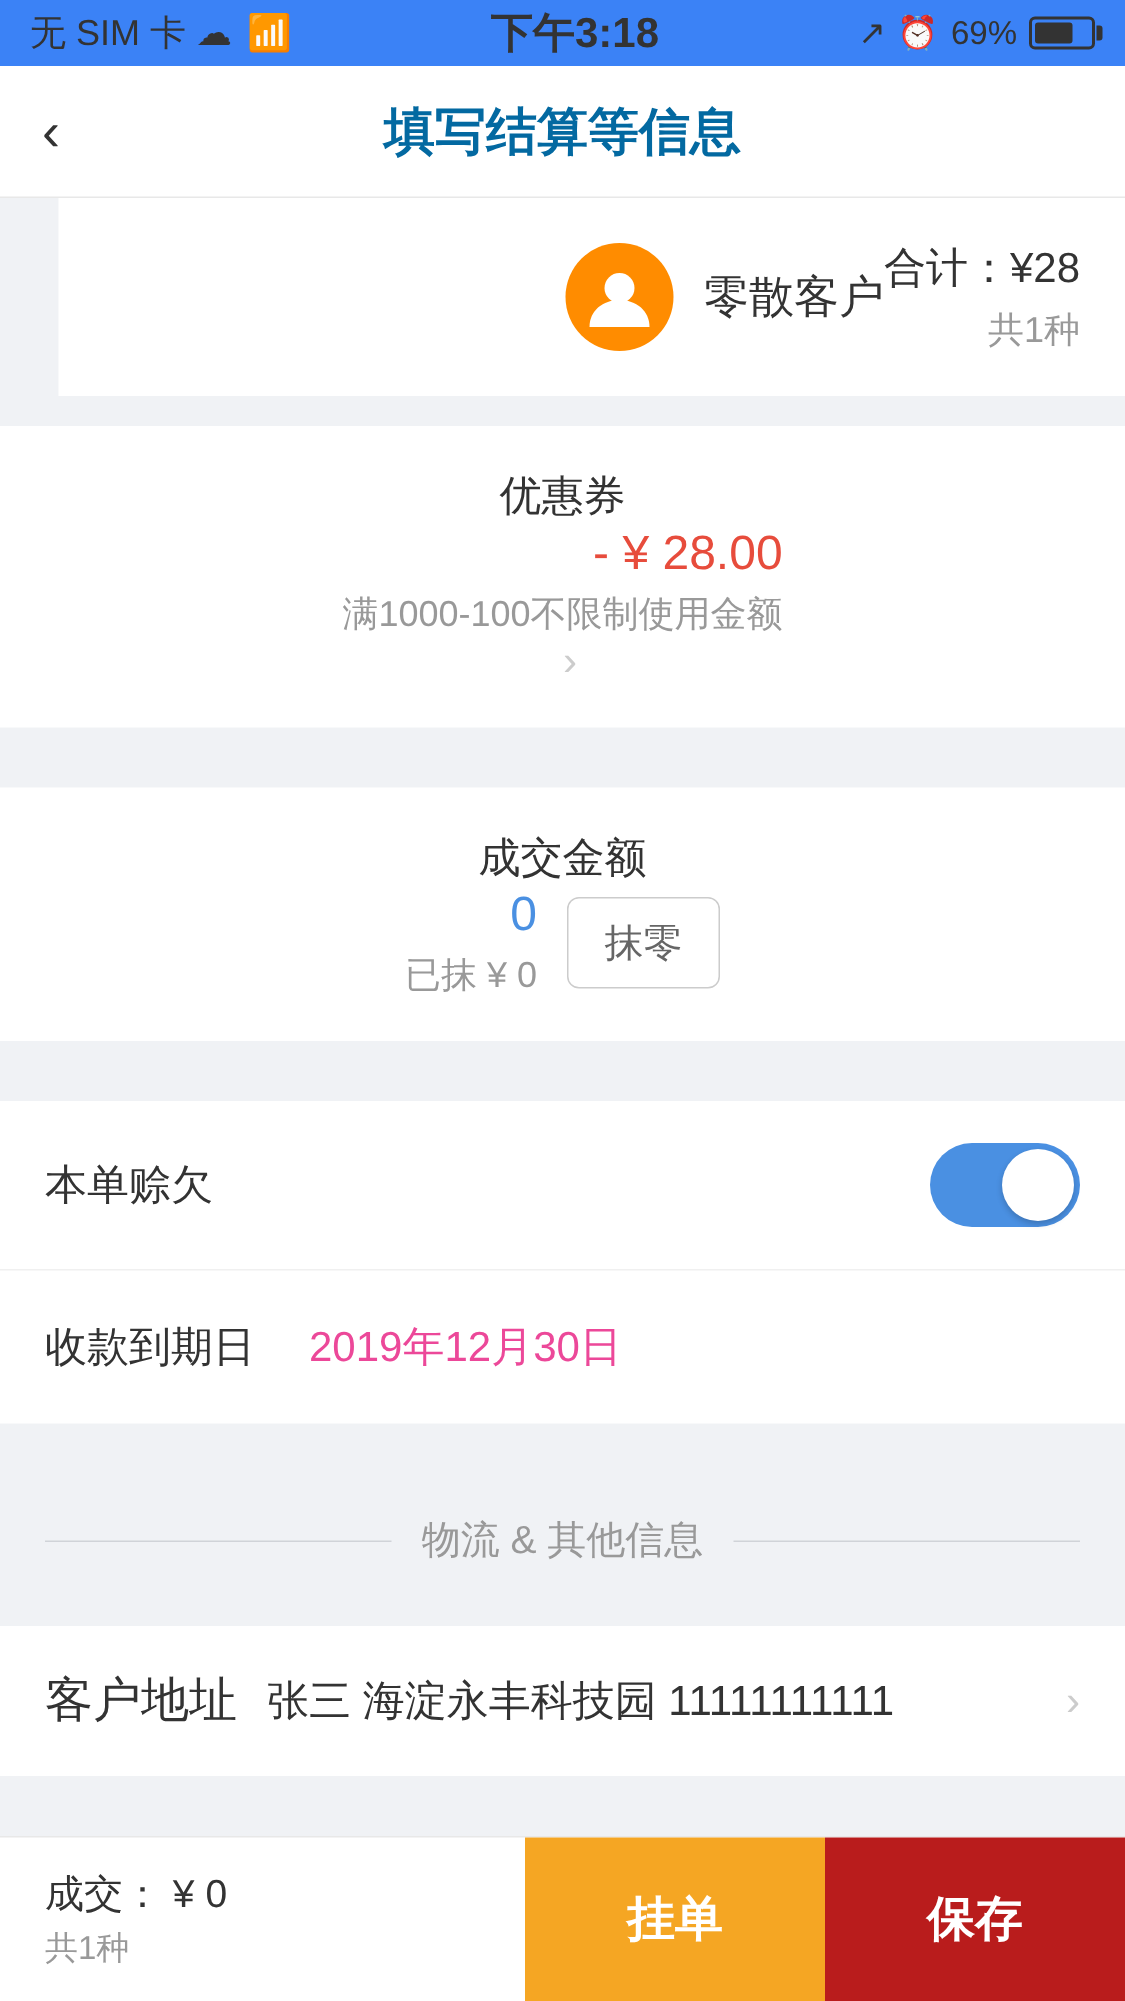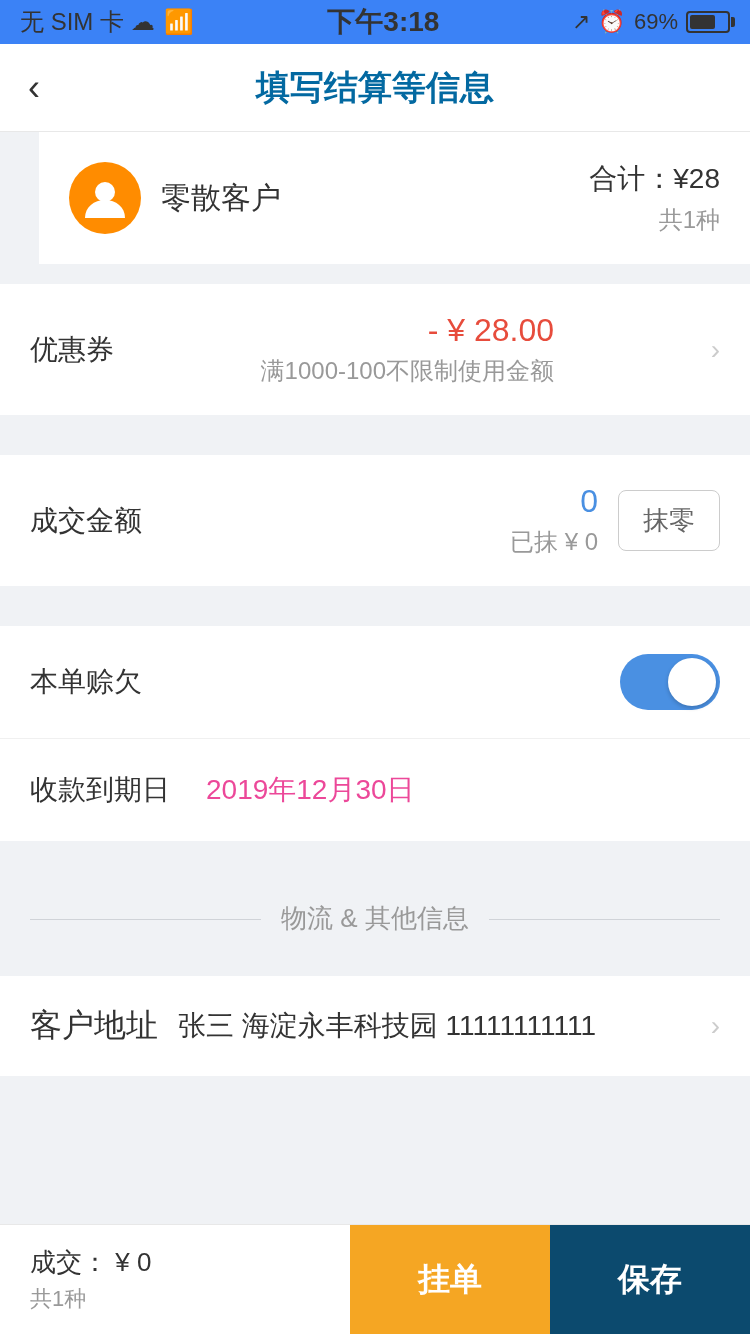--- a/index.html
+++ b/index.html
@@ -68,21 +68,21 @@
       flex: 1;
       padding-bottom: 120px;
     }
 
     
     .customer-section {
       background: #fff;
       padding: 28px 30px;
       display: flex;
       align-items: center;
-      justify-content: space-between;
+      justify-content: flex-end;
       margin-bottom: 20px;
       margin-left: 39px;
     }
     .customer-left { display: flex; align-items: center; gap: 20px; }
     .customer-avatar {
       width: 72px; height: 72px; border-radius: 50%;
       background: #ff8c00;
       display: flex; align-items: center; justify-content: center;
       overflow: hidden;
     }
@@ -99,21 +99,21 @@
     }
 
     
     .row {
       padding: 28px 30px;
       display: flex;
       align-items: center;
       justify-content: space-between;
       border-bottom: 1px solid #f0f0f0;
     }
-    .row:last-child { border-bottom: none; }
+    .row:last-child { border-bottom: none; flex-direction: column; }
     .row-label { font-size: 28px; color: #333; }
     .row-right { display: flex; flex-direction: column; align-items: flex-end; }
     .row-value { font-size: 28px; color: #333; }
     .row-sub { font-size: 24px; color: #999; margin-top: 6px; }
     .row-value-red { font-size: 32px; color: #e74c3c; font-weight: 500; }
     .row-value-blue { font-size: 32px; color: #4a90e2; font-weight: 500; }
 
     
     .chevron {
       color: #ccc;
@@ -213,21 +213,21 @@
       width: 200px; height: 110px;
       background: #f5a623;
       color: #fff;
       font-size: 32px;
       font-weight: 600;
       display: flex; align-items: center; justify-content: center;
       cursor: pointer;
     }
     .btn-save {
       width: 200px; height: 110px;
-      background: #0c4a6e;
+      background: #b91c1c;
       color: #fff;
       font-size: 32px;
       font-weight: 600;
       display: flex; align-items: center; justify-content: center;
       cursor: pointer;
     }
 
     
     .gray-bg {
       background: #f0f2f5;

